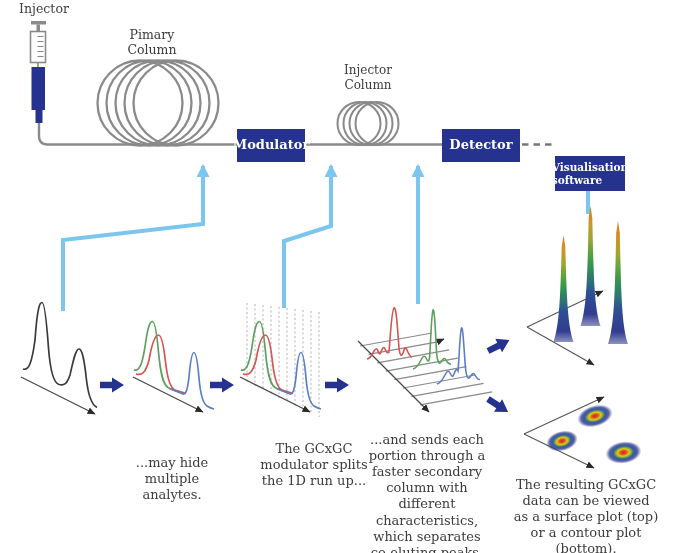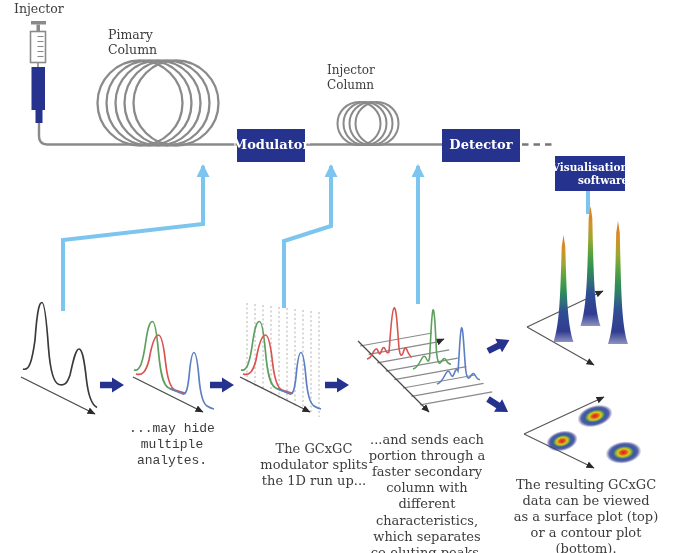--- a/index.html
+++ b/index.html
@@ -2,26 +2,26 @@
 <html><head>
 <meta charset="utf-8">
 <style>
   html,body{margin:0;padding:0;background:#ffffff;}
   #canvas{
     position:relative;width:676px;height:553px;background:#ffffff;overflow:hidden;
     font-family:"DejaVu Serif", serif;
   }
   #diagram-svg{position:absolute;left:0;top:0;z-index:1;}
   .lbl{
-    position:absolute;z-index:2;color:#3c3c3c;text-align:left;
+    position:absolute;z-index:2;color:#3c3c3c;text-align:center;
     white-space:pre-line;line-height:1.22;
   }
   .navy-box{
     position:absolute;z-index:2;background:#25338f;color:#ffffff;
-    display:flex;align-items:center;justify-content:center;text-align:right;
+    display:flex;align-items:center;justify-content:center;text-align:left;
     font-weight:bold;white-space:pre-line;line-height:1.15;
   }
   .caption{
     position:absolute;z-index:2;color:#3c3c3c;text-align:center;
     white-space:pre-line;font-size:13px;line-height:1.24;
   }
 </style>
 </head>
 <body>
 
@@ -182,21 +182,21 @@
 Column</div>
 
   <div class="navy-box" style="left:237px;top:128.5px;width:68px;height:33.5px;font-size:13px;">Modulator</div>
 
   <div class="navy-box" style="left:442px;top:128.5px;width:78px;height:33.5px;font-size:13px;">Detector</div>
 
   <div class="navy-box" style="left:555px;top:128px;width:70px;height:35px;font-size:10.5px;margin-top:28px;">Visualisation
 software</div>
 
 
-  <div class="caption" style="left:122px;top:421px;width:100px;font-family:Liberation Mono, monospace;">...may hide
+  <div class="caption" style="left:122px;top:455px;width:100px;">...may hide
 multiple
 analytes.</div>
 
   <div class="caption" style="left:226px;top:441px;width:114px;margin-left:31px;">The GCxGC
 modulator splits
 the 1D run up...</div>
 
   <div class="caption" style="left:352px;top:432px;width:150px;">...and sends each
 portion through a
 faster secondary

